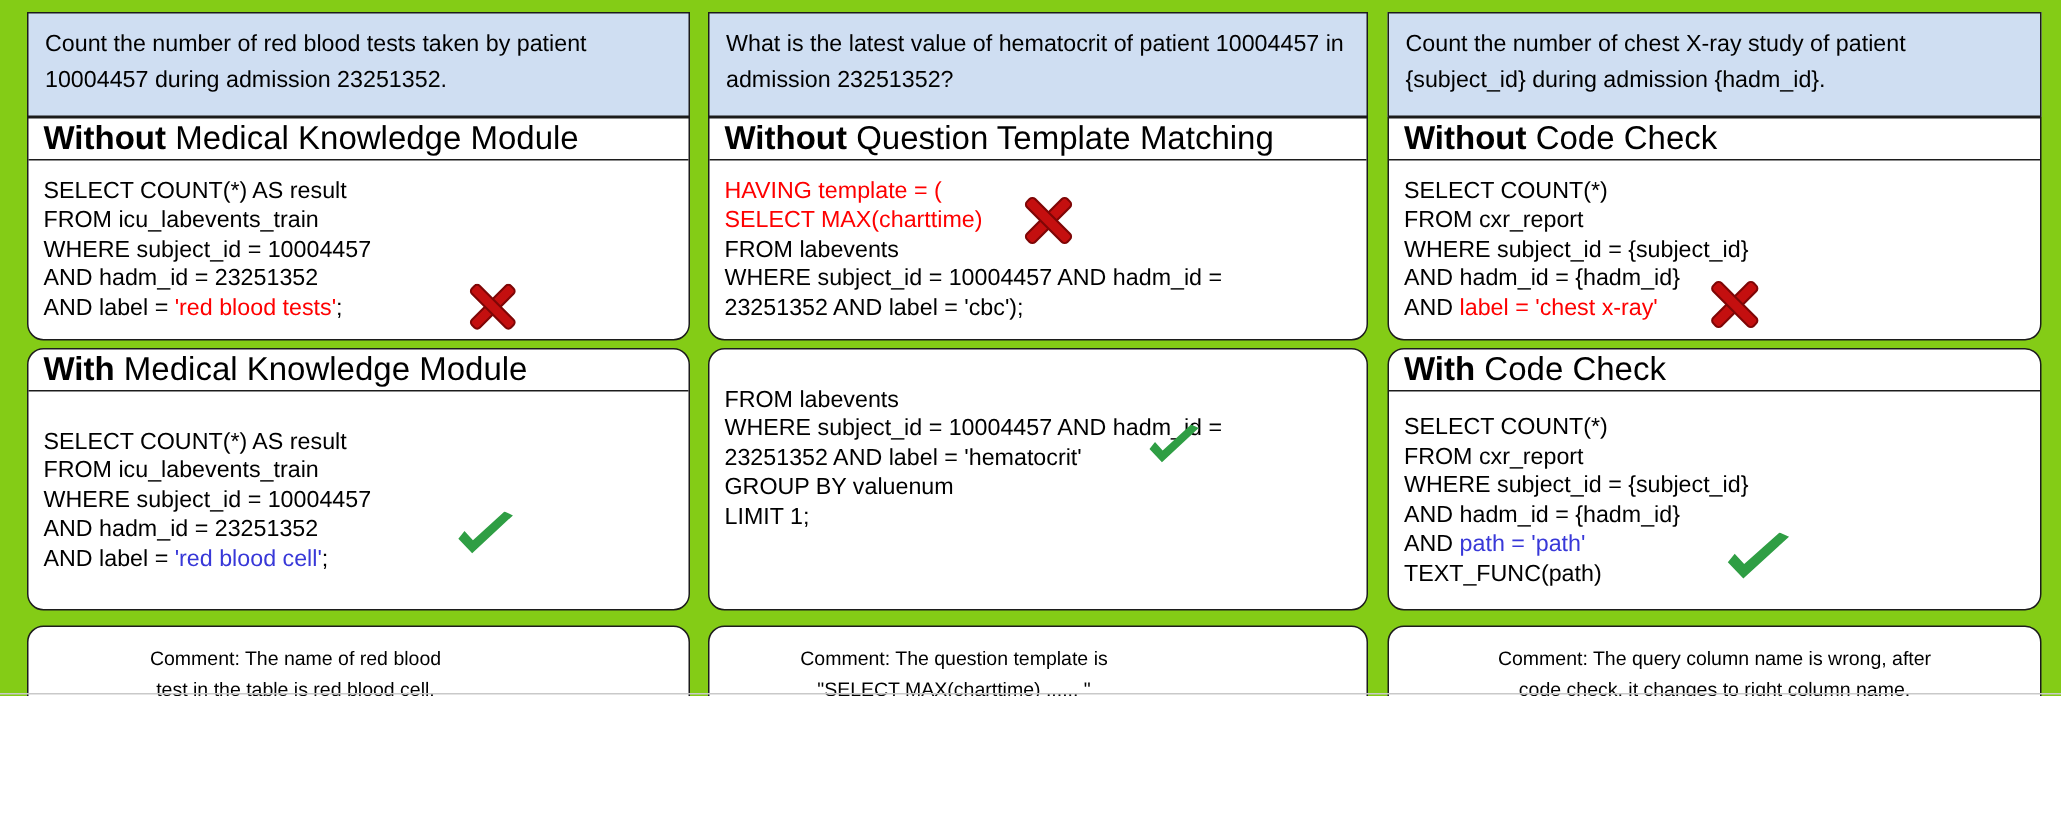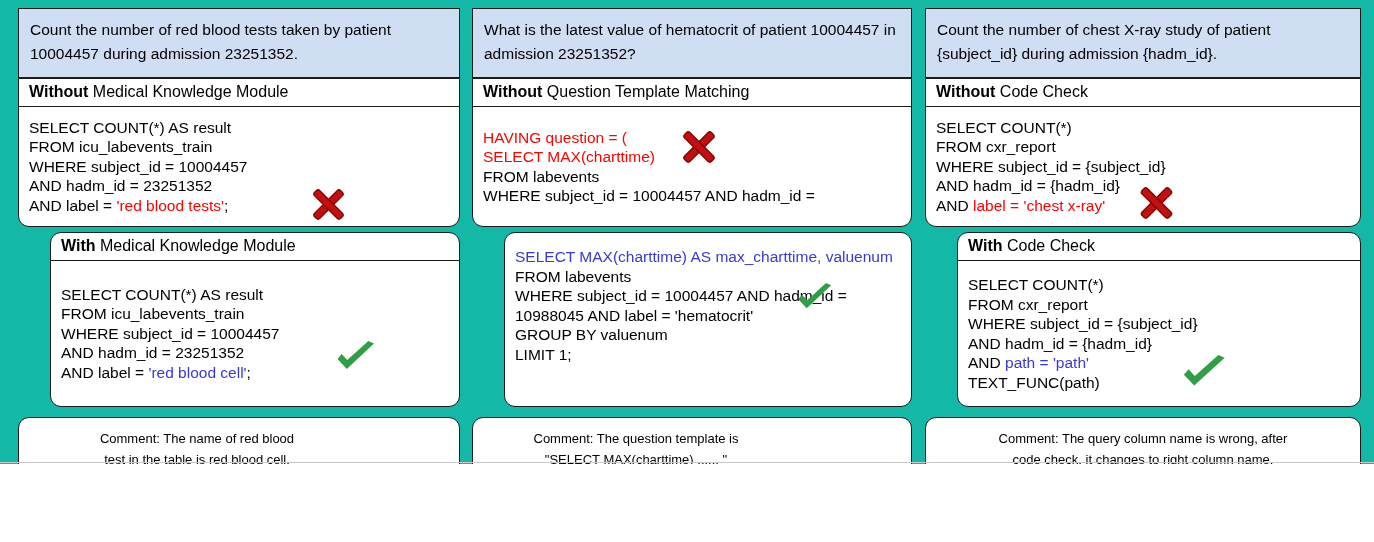--- a/index.html
+++ b/index.html
@@ -1,19 +1,19 @@
 <!DOCTYPE html>
 <html style="--question-bg: #cfdef2; --border: #1c1c1c; --error: #fe0000; --fix: #3838d8; --check-fill: #2f9e44; --cross-fill: #c40f0f; --cross-edge: #7e0606;"><head>
 <meta charset="utf-8">
 <style>
   html,body { margin:0; padding:0; background:#ffffff; }
   .figure {
     position:relative;
     width:1374px; height:464px;
-    background:#14b8a6;
+    background:#84cc16;
     font-family:"Liberation Sans","DejaVu Sans",sans-serif;
     color:#000;
     overflow:hidden;
   }
   .panel { position:absolute; top:8px; }
   .panel-a { left:18px;  width:442px; }
   .panel-b { left:472px; width:440px; }
   .panel-c { left:925px; width:436px; }
 
   .question {
@@ -33,27 +33,26 @@
   }
   .group-without {
     margin-top:0px;
     height:149px;
     border-radius:0 0 11px 11px;
   }
   .group-with {
     margin-top:5px;
     height:175px;
     border-radius:11px;
-    margin-left:32px;
   }
   .group-header {
     box-sizing:border-box;
     height:28px;
     border-bottom:1.6px solid var(--border);
-    font-size:16px;
+    font-size:22px;
     line-height:26px;
     padding-left:10px;
     white-space:nowrap;
   }
   .code {
     box-sizing:border-box;
     display:flex;
     flex-direction:column;
     justify-content:center;
     height:calc(100% - 28px);
@@ -161,40 +160,40 @@
 
   <section class="panel panel-b">
     <div class="question">
       <span>What is the latest value of hematocrit of patient 10004457 in admission 23251352?</span>
     </div>
     <div class="group group-without">
       <div class="group-header">
         <b>Without</b><span> Question Template Matching</span>
       </div>
       <div class="code">
-          <div class="code-line"><span class="error">HAVING question = (</span></div>
+          <div class="code-line"><span class="error">HAVING template = (</span></div>
           <div class="code-line"><span class="error">SELECT MAX(charttime)</span></div>
           <div class="code-line"><span>FROM labevents</span></div>
           <div class="code-line"><span>WHERE subject_id = 10004457 AND hadm_id =</span></div>
+          <div class="code-line"><span>23251352 AND label = 'cbc');</span></div>
         </div>
       <div class="mark mk-b-wo">
           <svg viewBox="0 0 32 32" width="100%" height="100%">
             <g stroke="var(--cross-edge)" stroke-width="1.4" fill="var(--cross-fill)">
               <rect x="12.2" y="-3" width="7.6" height="38" rx="2.6" transform="rotate(45 16 16)"></rect>
               <rect x="12.2" y="-3" width="7.6" height="38" rx="2.6" transform="rotate(-45 16 16)"></rect>
             </g>
           </svg>
         </div>
     </div>
     <div class="group group-with">
       <div class="code">
-          <div class="code-line"><span class="fix">SELECT MAX(charttime) AS max_charttime, valuenum</span></div>
           <div class="code-line"><span>FROM labevents</span></div>
           <div class="code-line"><span>WHERE subject_id = 10004457 AND hadm_id =</span></div>
-          <div class="code-line"><span>10988045 AND label = 'hematocrit'</span></div>
+          <div class="code-line"><span>23251352 AND label = 'hematocrit'</span></div>
           <div class="code-line"><span>GROUP BY valuenum</span></div>
           <div class="code-line"><span>LIMIT 1;</span></div>
         </div>
       <div class="mark mk-b-wi">
           <svg viewBox="0 0 40 30" width="100%" height="100%" preserveAspectRatio="none">
             <path d="M2.5 17.5 L11.5 27 L38 2.5 L32.5 0 L12 18.5 L6.5 12.5 Z" fill="var(--check-fill)"></path>
           </svg>
         </div>
     </div>
     <div class="comment">

